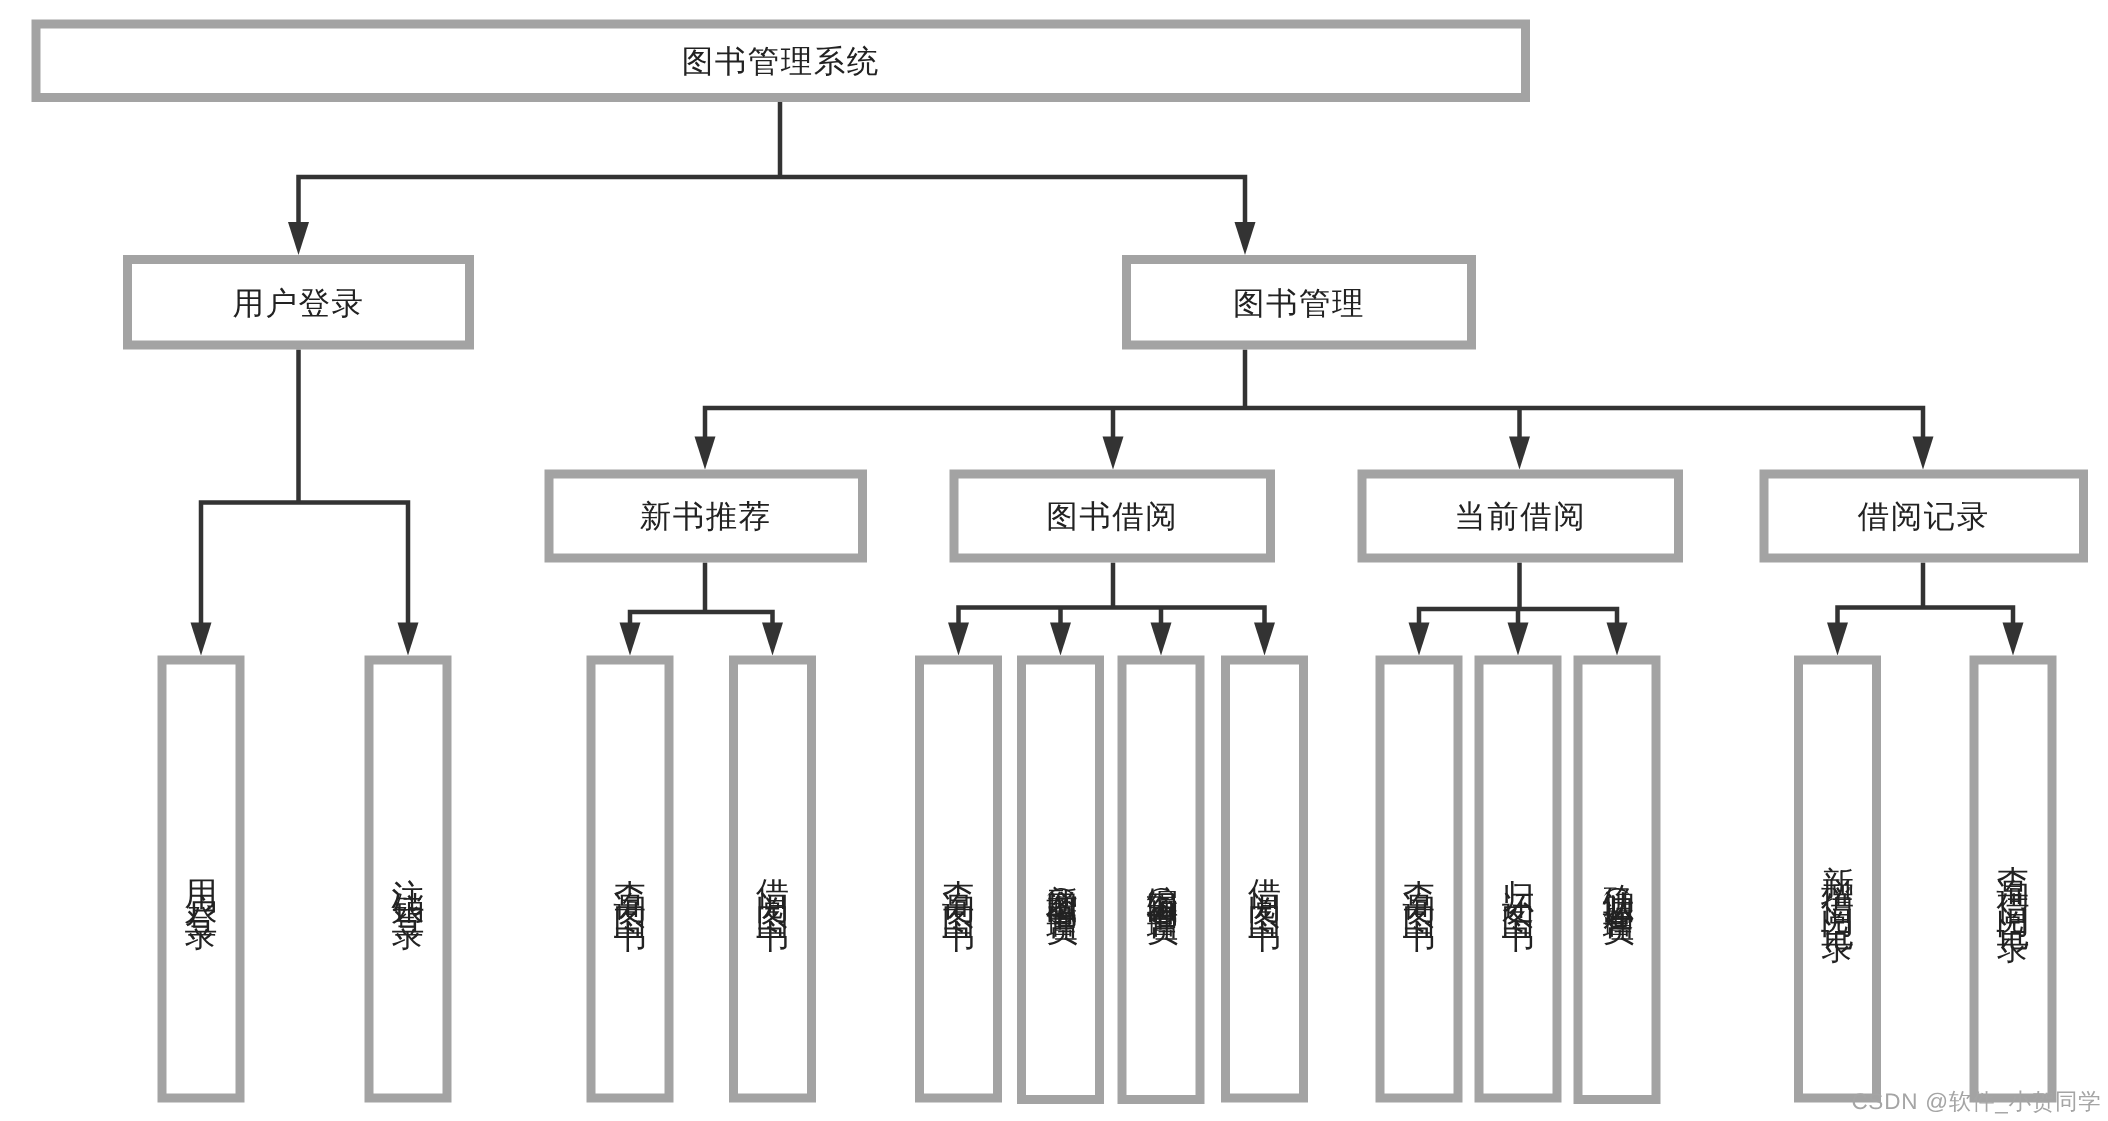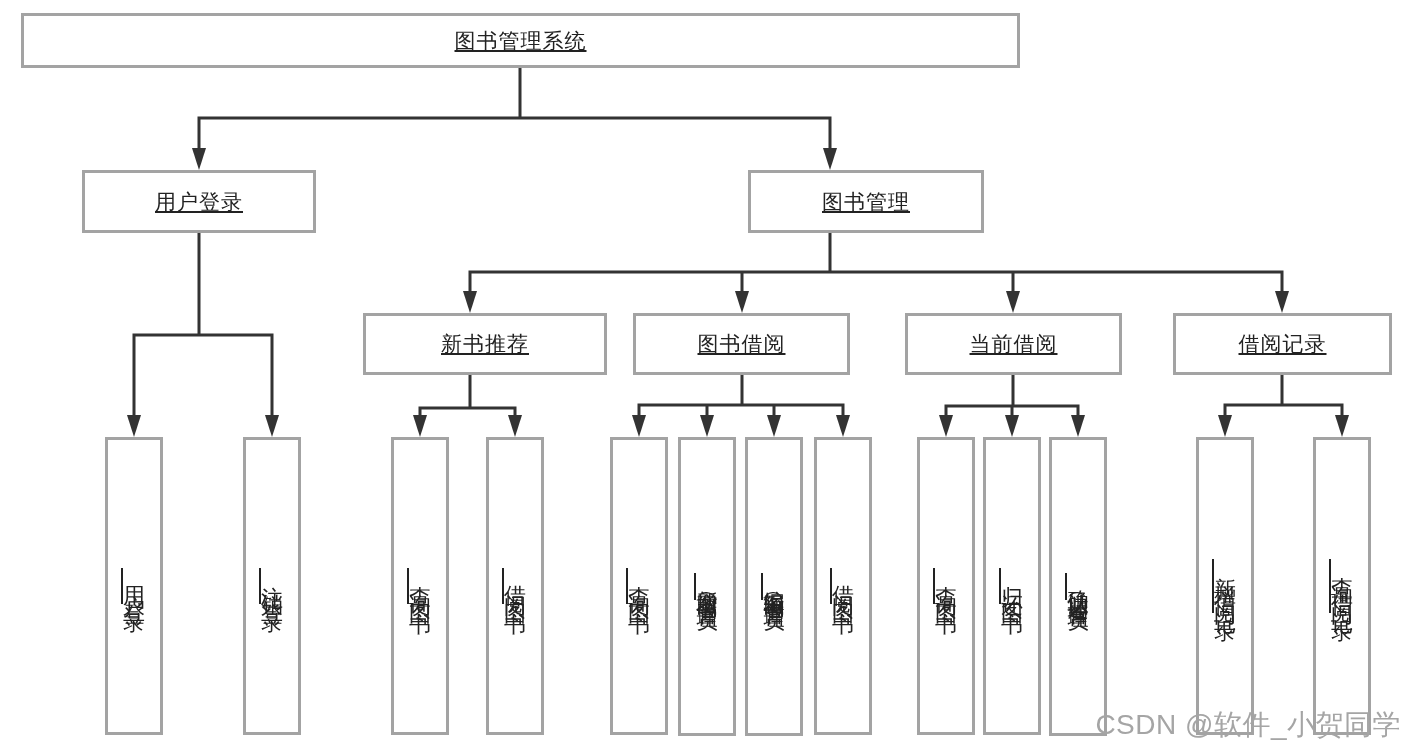--- a/index.html
+++ b/index.html
@@ -14,26 +14,25 @@
   }
   .wires {
     position: absolute;
     left: 0; top: 0;
     width: 1405px; height: 747px;
   }
   .node {
     position: absolute;
     box-sizing: border-box;
     background: #ffffff;
-    border: 3px solid #a3a3a3;
+    border: 6px solid #a3a3a3;
     display: flex;
     align-items: center;
     justify-content: center;
     text-align: center;
-    text-decoration: underline;
   }
   .node .lbl {
     display: block;
     white-space: nowrap;
     color: #222222;
   }
   .h .lbl {
     font-size: 21px;
     letter-spacing: 1px;
   }
@@ -44,21 +43,21 @@
     letter-spacing: 9px;
   }
   .v.dense .lbl {
     letter-spacing: 3px;
     font-size: 21px;
   }
   .watermark {
     position: absolute;
     right: 4px;
     bottom: 3px;
-    font-size: 28px;
+    font-size: 15px;
     color: #a5a5a5;
     letter-spacing: 0.5px;
     white-space: nowrap;
   }
 </style>
 </head>
 <body>
 
 <div class="canvas">
 
@@ -116,21 +115,21 @@
     <span class="lbl">图书管理系统</span>
   </div>
 
   <div class="node h" style="left:82px; top:170px; width:234px; height:63px;">
     <span class="lbl">用户登录</span>
   </div>
   <div class="node h" style="left:712px; top:170px; width:236px; height:63px;margin-left:36px;">
     <span class="lbl">图书管理</span>
   </div>
 
-  <div class="node h" style="left:363px; top:313px; width:244px; height:62px;">
+  <div class="node h" style="left:363px; top:313px; width:215px; height:62px;">
     <span class="lbl">新书推荐</span>
   </div>
   <div class="node h" style="left:633px; top:313px; width:217px; height:62px;">
     <span class="lbl">图书借阅</span>
   </div>
   <div class="node h" style="left:905px; top:313px; width:217px; height:62px;">
     <span class="lbl">当前借阅</span>
   </div>
   <div class="node h" style="left:1173px; top:313px; width:219px; height:62px;">
     <span class="lbl">借阅记录</span>

